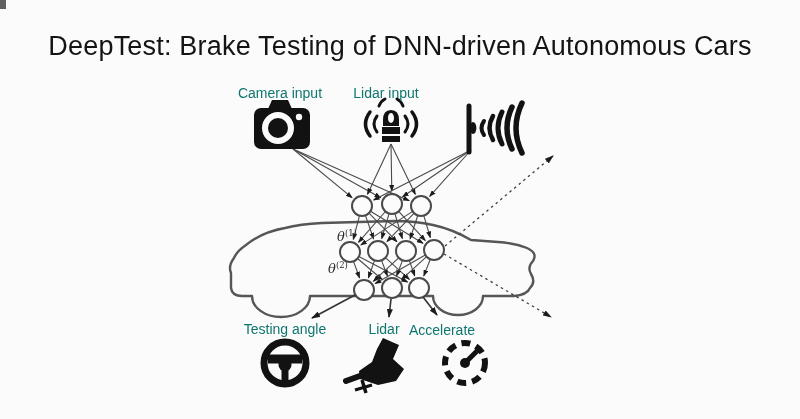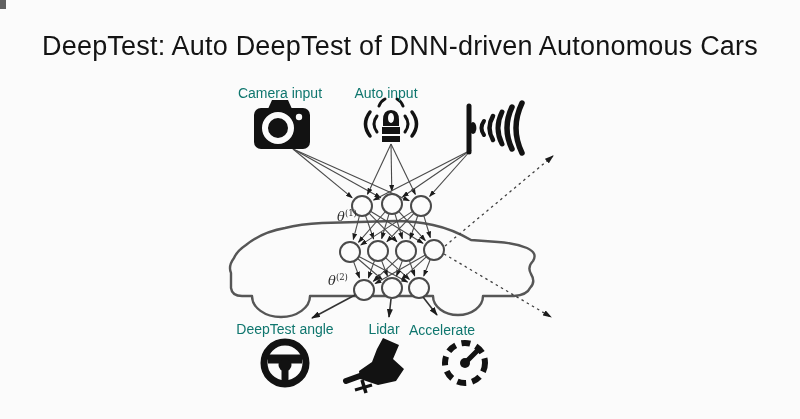--- a/index.html
+++ b/index.html
@@ -24,21 +24,21 @@
   .theta sup{font-size:8.5px;font-style:normal;}
   svg{position:absolute;left:0;top:0;}
 </style>
 </head>
 <body>
 
 <div class="stage">
 
   <div class="speck"></div>
 
-  <div class="title">DeepTest: Auto DeepTest of DNN-driven Autonomous Cars</div>
+  <div class="title">DeepTest: Brake Testing of DNN-driven Autonomous Cars</div>
 
   <svg width="800" height="419" viewBox="0 0 800 419">
     <defs>
       <marker id="arrS" markerWidth="7" markerHeight="5" refX="6" refY="2.5" orient="auto" markerUnits="userSpaceOnUse">
         <path d="M0,0 L7,2.5 L0,5 Z" fill="#1c1c1c"></path>
       </marker>
       <marker id="arrB" markerWidth="9" markerHeight="6" refX="8" refY="3" orient="auto" markerUnits="userSpaceOnUse">
         <path d="M0,0 L9,3 L0,6 Z" fill="#1c1c1c"></path>
       </marker>
     </defs>
@@ -158,22 +158,22 @@
     </g>
 
     <g transform="translate(465,363)">
       <circle r="20" fill="none" stroke="#121212" stroke-width="6" stroke-dasharray="9 6"></circle>
       <line x1="0" y1="0" x2="13" y2="-13" stroke="#121212" stroke-width="5" stroke-linecap="round"></line>
       <circle r="5" fill="#121212"></circle>
     </g>
   </svg>
 
   <div class="lbl" style="left:280px;top:85px;">Camera input</div>
-  <div class="lbl" style="left:386px;top:85px;">Auto input</div>
+  <div class="lbl" style="left:386px;top:85px;">Lidar input</div>
 
-  <div class="theta" style="left:347px;top:208px;text-align:center;"><span>θ</span><sup>(1)</sup></div>
-  <div class="theta" style="left:338px;top:260px;margin-top:12px;"><span>θ</span><sup>(2)</sup></div>
+  <div class="theta" style="left:347px;top:228px;text-align:center;"><span>θ</span><sup>(1)</sup></div>
+  <div class="theta" style="left:338px;top:260px;"><span>θ</span><sup>(2)</sup></div>
 
-  <div class="lbl" style="left:285px;top:321px;">DeepTest angle</div>
+  <div class="lbl" style="left:285px;top:321px;">Testing angle</div>
   <div class="lbl" style="left:384px;top:321px;">Lidar</div>
   <div class="lbl" style="left:442px;top:322px;">Accelerate</div>
 
 </div>
 
 </body></html>

